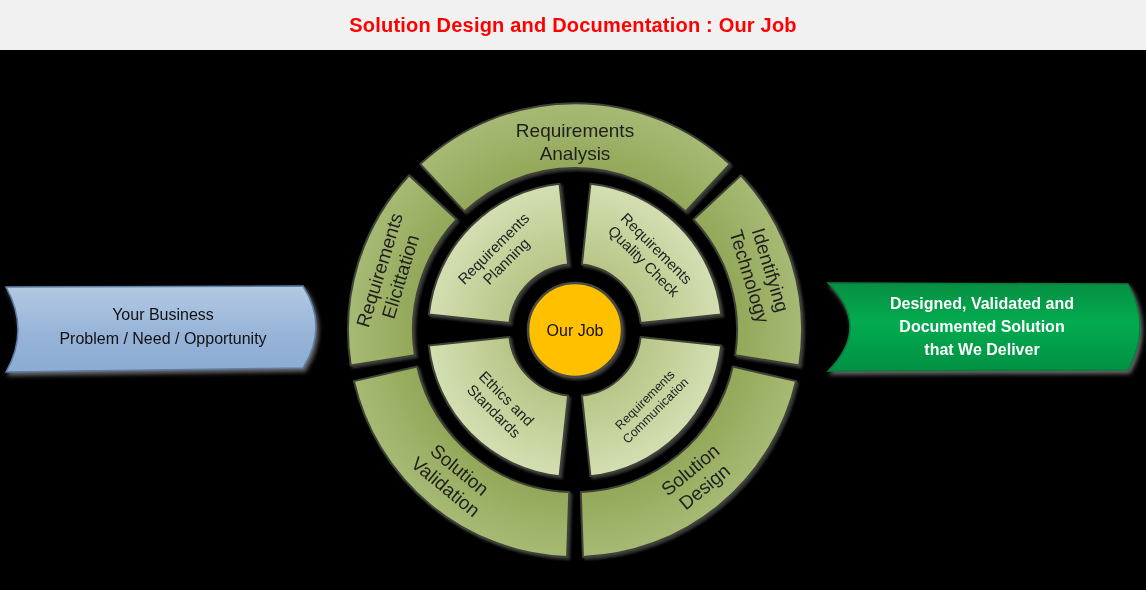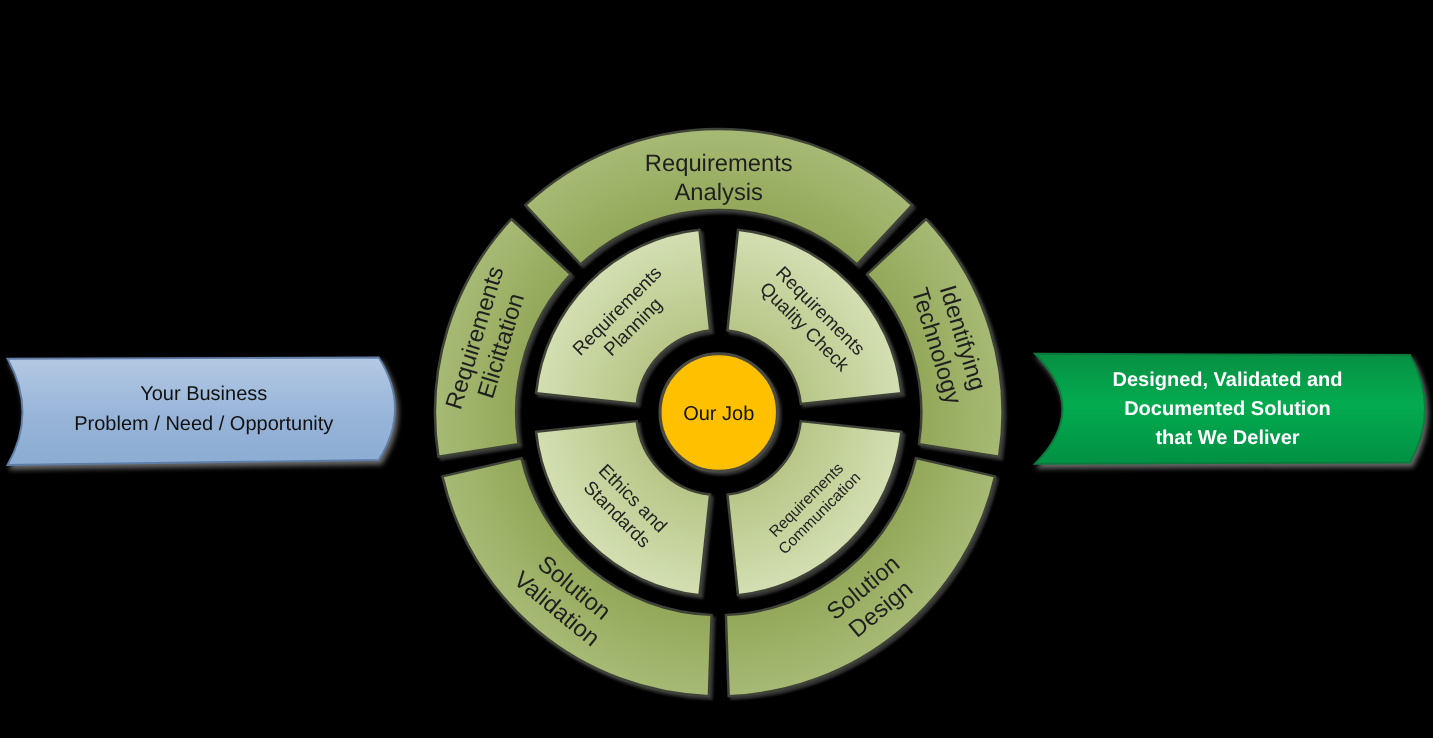--- a/index.html
+++ b/index.html
@@ -17,20 +17,23 @@
   .inner-label-sm{font-size:12.5px;fill:#222;text-anchor:middle;}
   .hub-label{font-size:16px;fill:#111;text-anchor:middle;}
   .in-banner-label{font-size:16px;fill:#111;text-anchor:middle;}
   .out-banner-label{font-size:16px;font-weight:700;fill:#FFFFFF;text-anchor:middle;}
 </style>
 </head>
 <body>
 
 <div class="canvas">
 
+  <div class="title-bar">
+    <span class="title-text">Solution Design and Documentation : Our Job</span>
+  </div>
 
   <svg width="1146" height="590" viewBox="0 0 1146 590">
     <defs>
       <radialGradient id="outerGrad" gradientUnits="userSpaceOnUse" cx="575" cy="330" r="227">
         <stop offset="70%" stop-color="#92A758"></stop>
         <stop offset="100%" stop-color="#A7BA75"></stop>
       </radialGradient>
       <radialGradient id="innerGrad" gradientUnits="userSpaceOnUse" cx="575" cy="330" r="147">
         <stop offset="44%" stop-color="#B7C687"></stop>
         <stop offset="100%" stop-color="#D3DFB2"></stop>

